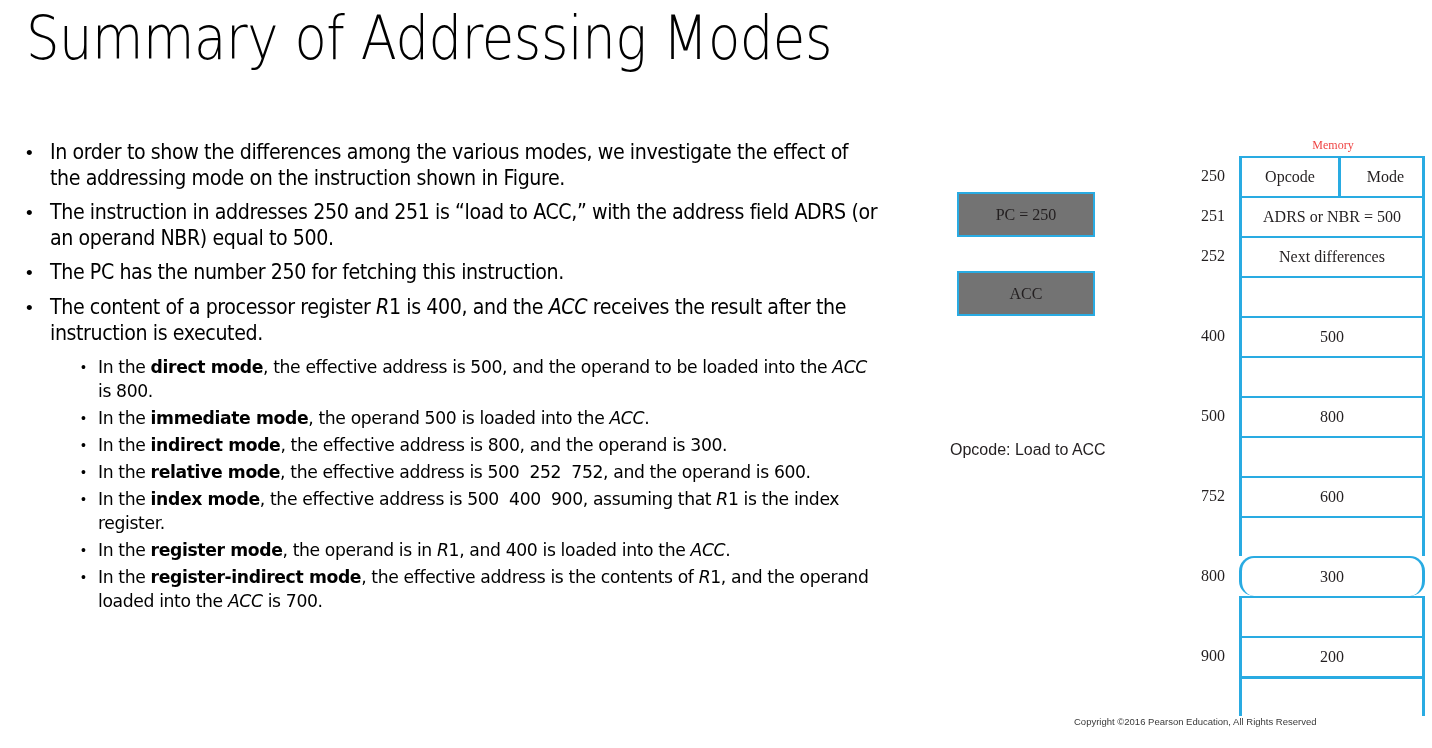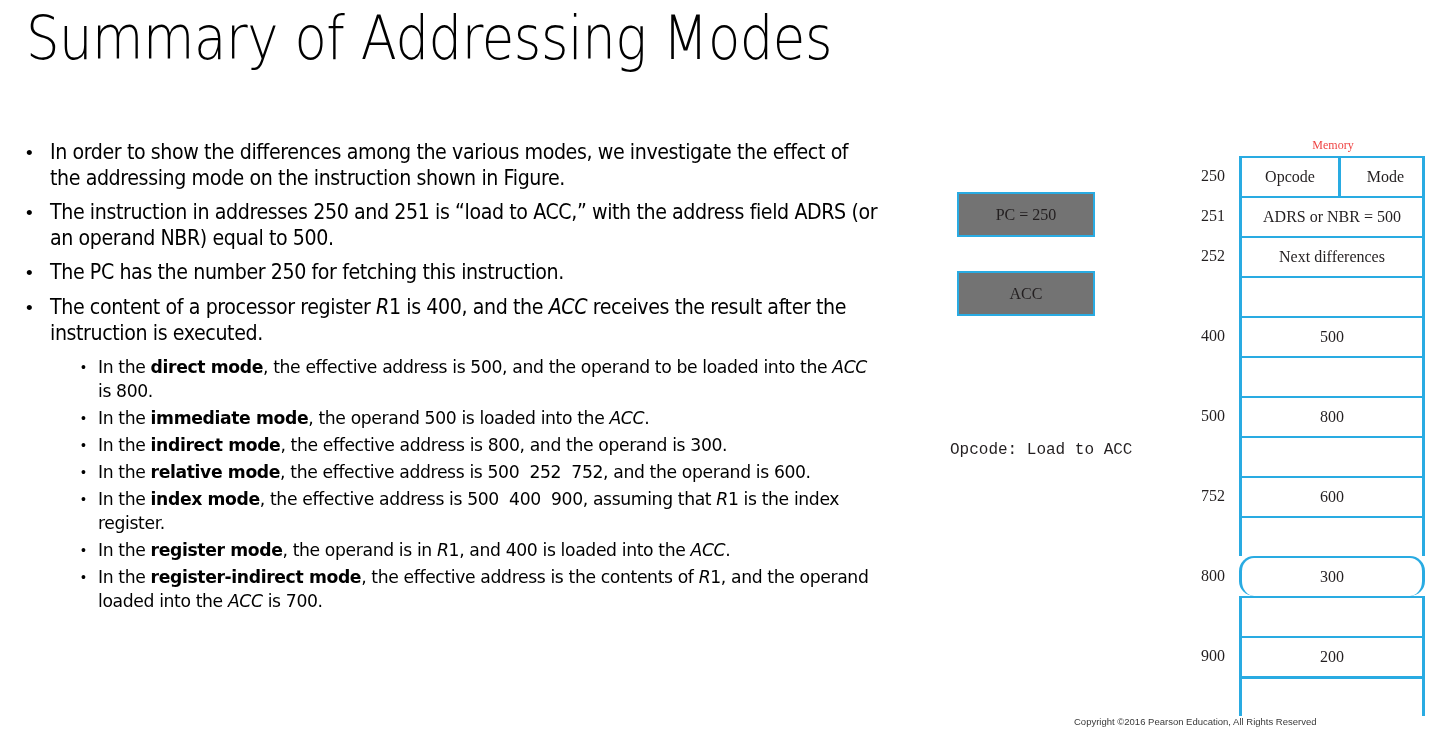--- a/index.html
+++ b/index.html
@@ -103,21 +103,21 @@
     font-family: "Liberation Serif", "DejaVu Serif", serif;
     font-size: 16px;
     color: #231f20;
     margin-bottom: 34px;
     text-align: center;
   }
   #register-caption {
     position: absolute;
     left: 950px;
     top: 441px;
-    font-family: Liberation Mono, monospace;
+    font-family: Liberation Sans, sans-serif;
     font-size: 16px;
     color: #231f20;
     white-space: nowrap;
   }
 
   
   #memory-panel {
     position: absolute;
     left: 1199px;
     top: 138px;

